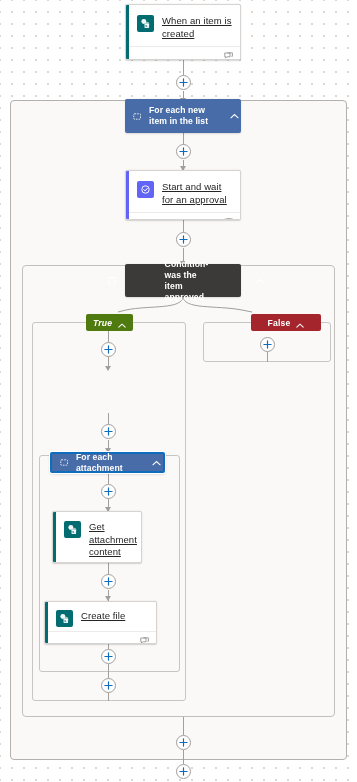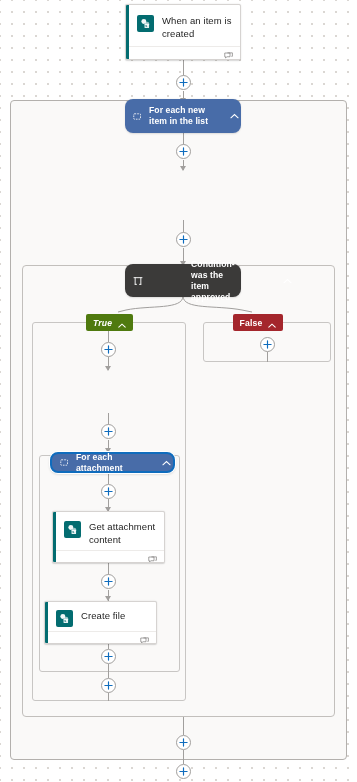--- a/index.html
+++ b/index.html
@@ -94,43 +94,45 @@
     justify-content: center;
   }
   .card .appicon svg { display: block; }
   .card .title {
     font-size: 9.5px;
     line-height: 12.5px;
     color: #242424;
     font-weight: 400;
     letter-spacing: 0.01em;
     padding-top: 1px;
+    text-decoration: underline;
   }
   .card .footer {
     border-top: 1px solid #edebe9;
     height: 17px;
     display: flex;
     align-items: center;
     justify-content: flex-end;
     padding-right: 7px;
     background: #ffffff;
   }
   .card .footer .cmt { display: block; opacity: 0.85; }
 
   
   .ctrl {
     position: absolute;
-    border-radius: 8px;
+    border-radius: 2px;
     box-shadow: 0 0.6px 1.8px rgba(0,0,0,0.12);
     display: flex;
     align-items: center;
     padding: 0 2px 0 8px;
     gap: 7px;
     z-index: 5;
     cursor: pointer;
+    justify-content: center;
   }
   .ctrl.foreach { background: #486ca8; }
   .ctrl.condition { background: #3b3a39; gap: 48px; }
   .ctrl.selected {
     border: 2px solid #0f6cbd;
     box-shadow: 0 0 0 1px #ffffff, 0 1px 3px rgba(0,0,0,0.2);
   }
   .ctrl .cicon { flex: 0 0 auto; display: flex; align-items: center; }
   .ctrl .clabel {
     flex: 1 1 auto;
@@ -264,20 +266,40 @@
         </svg>
     </span>
   </div>
 
   <div class="plus" style="left:175.5px; top:144px;">
     <svg width="9" height="9" viewBox="0 0 10 10" aria-hidden="true">
         <path d="M5 1v8M1 5h8" stroke="#0f6cbd" stroke-width="1.3" stroke-linecap="round"></path>
       </svg>
   </div>
 
+  <div class="card" style="left:125px; top:170px; width:116px; height:50px;">
+    <div class="accent" style="background:#6264f5;"></div>
+    <div class="body">
+      <span class="appicon" style="background:#6264f5;">
+        <svg width="11" height="11" viewBox="0 0 16 16" aria-hidden="true">
+          <circle cx="8" cy="8" r="5.4" fill="none" stroke="#ffffff" stroke-width="1.4"></circle>
+          <path d="M5.5 8.2l1.9 1.9 3.3-3.8" fill="none" stroke="#ffffff" stroke-width="1.4" stroke-linecap="round" stroke-linejoin="round"></path>
+        </svg>
+      </span>
+      <span class="title">Start and wait for an approval</span>
+    </div>
+    <div class="footer">
+      <span class="cmt">
+        <svg width="9" height="8" viewBox="0 0 12 10" aria-hidden="true">
+          <path d="M1 1h7v5H4L2 7.6V6H1z" fill="none" stroke="#605e5c" stroke-width="0.9"></path>
+          <path d="M4.6 0.8h6.6v4.6H9.8" fill="none" stroke="#605e5c" stroke-width="0.9"></path>
+        </svg>
+      </span>
+    </div>
+  </div>
 
   <div class="plus" style="left:175.5px; top:232px;">
     <svg width="9" height="9" viewBox="0 0 10 10" aria-hidden="true">
         <path d="M5 1v8M1 5h8" stroke="#0f6cbd" stroke-width="1.3" stroke-linecap="round"></path>
       </svg>
   </div>
 
   <div class="ctrl condition" style="left:125px; top:264px; width:116px; height:33px;">
     <span class="cicon">
       <svg width="10" height="10" viewBox="0 0 12 12" aria-hidden="true">
@@ -294,21 +316,21 @@
 
   <div class="pill true" style="left:86px; top:314px; width:47px;font-style:italic;">
     <span class="plabel">True</span>
     <span>
       <svg width="8" height="5" viewBox="0 0 10 6" aria-hidden="true">
           <path d="M1 5L5 1.4 9 5" fill="none" stroke="#ffffff" stroke-width="1.3" stroke-linecap="round"></path>
         </svg>
     </span>
   </div>
 
-  <div class="pill false" style="left:233px; top:314px; width:50px;text-align:center;">
+  <div class="pill false" style="left:251px; top:314px; width:70px;text-align:center;">
     <span class="plabel">False</span>
     <span>
       <svg width="8" height="5" viewBox="0 0 10 6" aria-hidden="true">
           <path d="M1 5L5 1.4 9 5" fill="none" stroke="#ffffff" stroke-width="1.3" stroke-linecap="round"></path>
         </svg>
     </span>
   </div>
 
   <div class="plus" style="left:259.5px; top:337px;">
     <svg width="9" height="9" viewBox="0 0 10 10" aria-hidden="true">
@@ -322,41 +344,41 @@
       </svg>
   </div>
 
 
   <div class="plus" style="left:100.5px; top:424px;">
     <svg width="9" height="9" viewBox="0 0 10 10" aria-hidden="true">
         <path d="M5 1v8M1 5h8" stroke="#0f6cbd" stroke-width="1.3" stroke-linecap="round"></path>
       </svg>
   </div>
 
-  <div class="ctrl foreach selected" style="left:50px; top:452px; width:125px; height:21px;">
+  <div class="ctrl foreach selected" style="left:50px; top:452px; width:115px; height:21px;">
     <span class="cicon">
       <svg width="9" height="9" viewBox="0 0 12 12" aria-hidden="true">
         <rect x="1" y="2.4" width="9" height="7.2" rx="1" fill="none" stroke="#ffffff" stroke-width="1.1" stroke-dasharray="2.2 1.4"></rect>
       </svg>
     </span>
     <span class="clabel">For each attachment</span>
     <span class="chev">
       <svg width="9" height="6" viewBox="0 0 10 6" aria-hidden="true">
           <path d="M1 5L5 1.4 9 5" fill="none" stroke="#ffffff" stroke-width="1.2" stroke-linecap="round"></path>
         </svg>
     </span>
   </div>
 
   <div class="plus" style="left:100.5px; top:484px;">
     <svg width="9" height="9" viewBox="0 0 10 10" aria-hidden="true">
         <path d="M5 1v8M1 5h8" stroke="#0f6cbd" stroke-width="1.3" stroke-linecap="round"></path>
       </svg>
   </div>
 
-  <div class="card" style="left:52px; top:511px; width:113px; height:52px;">
+  <div class="card" style="left:52px; top:511px; width:90px; height:52px;">
     <div class="accent" style="background:#036c70;"></div>
     <div class="body" style="padding-top:8px; padding-bottom:4px;">
       <span class="appicon" style="background:#036c70;">
         <svg width="11" height="11" viewBox="0 0 16 16" aria-hidden="true">
           <circle cx="5.6" cy="5" r="3.6" fill="#ffffff" opacity="0.95"></circle>
           <circle cx="10.4" cy="8.4" r="3.1" fill="#ffffff" opacity="0.6"></circle>
           <rect x="6.6" y="8.4" width="6.6" height="6.2" rx="0.8" fill="#ffffff" opacity="0.9"></rect>
           <text x="7.6" y="13.6" font-size="5.4" fill="#036c70" font-family="Liberation Sans, sans-serif" font-weight="bold">s</text>
         </svg>
       </span>

